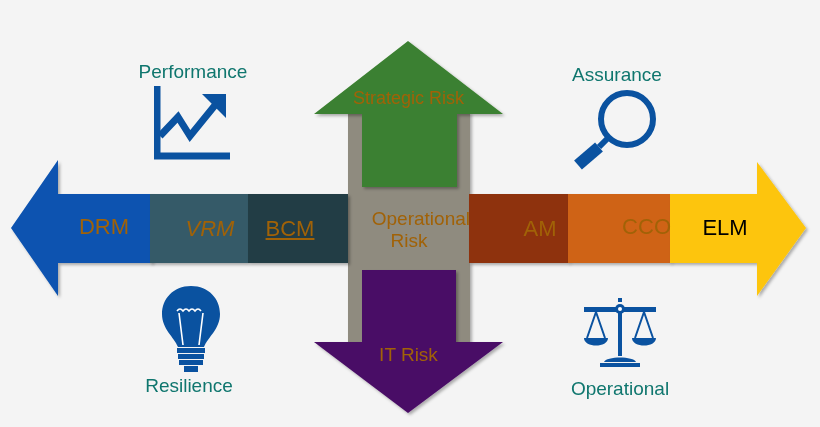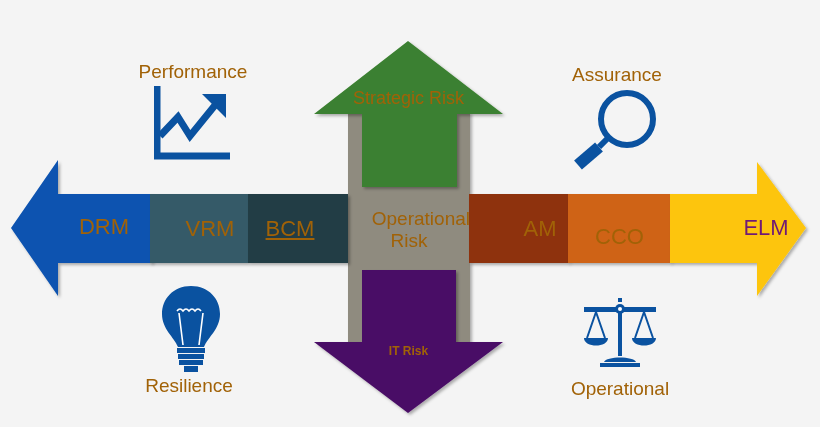--- a/index.html
+++ b/index.html
@@ -1,22 +1,22 @@
 <!DOCTYPE html>
 <html><head>
 <meta charset="utf-8">
 <style>
   html, body { margin:0; padding:0; }
   body { width:820px; height:427px; background:#f4f4f4; position:relative; overflow:hidden;
          font-family:"Liberation Sans", sans-serif; }
   svg.diagram { position:absolute; left:0; top:0; }
   .lbl { position:absolute; text-align:center; white-space:nowrap; line-height:1; }
   .seg-text { color:#a16207; font-size:22px; }
-  .dark-text { color:#701a75;margin-left:41px; }
-  .icon-label { color:#a16207; font-size:19px; }
+  .dark-text { color:#000000; }
+  .icon-label { color:#0f766e; font-size:19px; }
   .icon { position:absolute; }
 </style>
 </head>
 <body>
 
 <svg class="diagram" width="820" height="427" viewBox="0 0 820 427">
   <defs>
     <filter id="sh" x="-10%" y="-10%" width="130%" height="130%">
       <feDropShadow dx="2" dy="2" stdDeviation="1.6" flood-color="#000" flood-opacity="0.3"></feDropShadow>
     </filter>
@@ -31,32 +31,32 @@
   <rect x="469" y="194" width="100" height="69" fill="#8e3307" filter="url(#sh)"></rect>
   <rect x="568" y="194" width="103" height="69" fill="#cf6417" filter="url(#sh)"></rect>
   <polygon points="670,194 757,194 757,162 806,228 757,296 757,263 670,263" fill="#fdc50a" filter="url(#sh)"></polygon>
 
   <polygon points="408,41 503,114 457,114 457,187 362,187 362,114 314,114" fill="#3b8030" filter="url(#sh)"></polygon>
 
   <polygon points="362,270 456,270 456,342 503,342 408,413 314,342 362,342" fill="#4a0f66" filter="url(#sh)"></polygon>
 </svg>
 
 <div class="lbl seg-text" style="left:58px; top:216px; width:92px;">DRM</div>
-<div class="lbl seg-text" style="left:150px; top:218px; width:120px;">VRM</div>
+<div class="lbl seg-text" style="left:150px; top:218px; width:120px;font-style:italic;">VRM</div>
 <div class="lbl seg-text" style="left:248px; top:218px; width:84px;text-decoration:underline;">BCM</div>
 
 <div class="lbl seg-text" style="left:348px; top:209px; width:122px; font-size:19px;text-align:right;">Operational</div>
 <div class="lbl seg-text" style="left:348px; top:231px; width:122px; font-size:19px;">Risk</div>
 
 <div class="lbl seg-text" style="left:490px; top:218px; width:100px;">AM</div>
-<div class="lbl seg-text" style="left:568px; top:226px; width:103px;">CCO</div>
+<div class="lbl seg-text" style="left:568px; top:216px; width:103px;text-align:right;">CCO</div>
 <div class="lbl seg-text dark-text" style="left:670px; top:217px; width:110px;">ELM</div>
 
 <div class="lbl seg-text" style="left:314px; top:89px; width:189px; font-size:18px;">Strategic Risk</div>
-<div class="lbl seg-text" style="left:314px; top:345px; width:189px; font-size:12px;font-weight:bold;">IT Risk</div>
+<div class="lbl seg-text" style="left:314px; top:345px; width:189px; font-size:19px;">IT Risk</div>
 
 <div class="lbl icon-label" style="left:122px; top:62px; width:142px;">Performance</div>
 <svg class="icon" style="left:154px; top:84px;" width="80" height="76" viewBox="0 0 80 76">
   <path d="M3 2 V72 H76" fill="none" stroke="#0a52a0" stroke-width="7"></path>
   <path d="M6 52 L24 33 L36 52 L62 20" fill="none" stroke="#0a52a0" stroke-width="7" stroke-linejoin="miter"></path>
   <polygon points="48,10 72,10 72,34" fill="#0a52a0"></polygon>
 </svg>
 
 <div class="lbl icon-label" style="left:552px; top:65px; width:130px;text-align:center;">Assurance</div>
 <svg class="icon" style="left:570px; top:86px;" width="92" height="84" viewBox="0 0 92 84">

